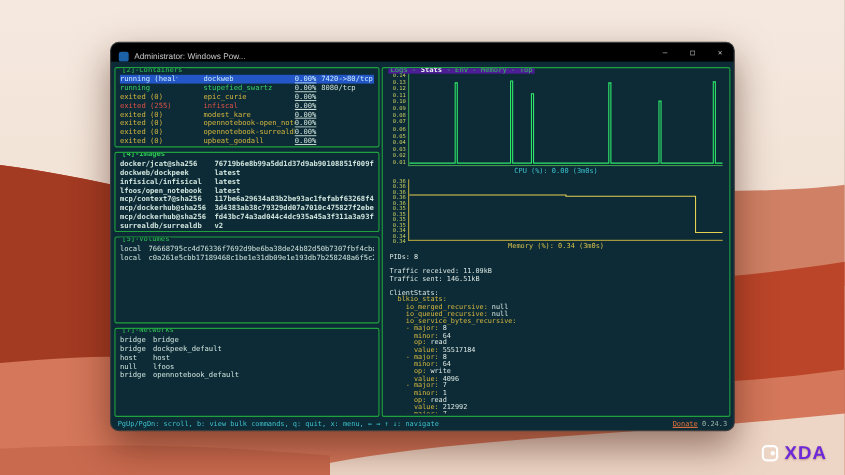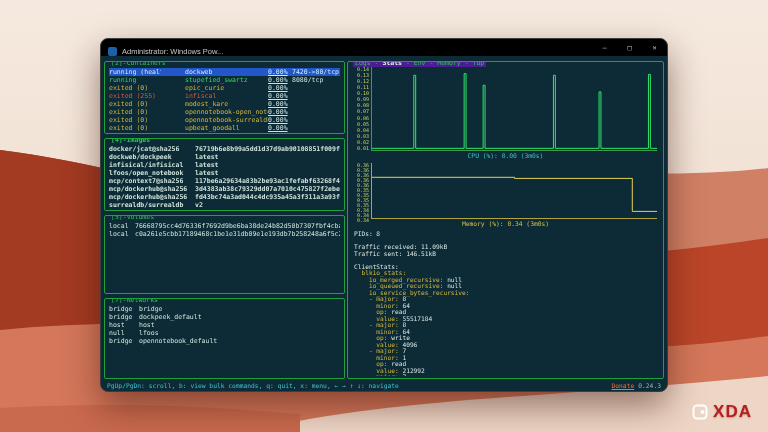--- a/index.html
+++ b/index.html
@@ -2,21 +2,21 @@
 <html><head>
 <meta charset="utf-8">
 <style>
   html,body{margin:0;padding:0;}
   body{width:768px;height:432px;overflow:hidden;position:relative;background:#e9cdbb;
        font-family:"DejaVu Sans Mono",monospace;}
 
   
   .wallpaper{position:absolute;inset:0;width:768px;height:432px;display:block;}
   .xda{position:absolute;right:16px;bottom:10px;display:flex;align-items:center;gap:5px;
-       color:#b91c1c;font-family:"Liberation Sans",sans-serif;font-weight:bold;font-size:17px;
+       color:#6d28d9;font-family:"Liberation Sans",sans-serif;font-weight:bold;font-size:17px;
        letter-spacing:1px;text-shadow:0 1px 2px rgba(110,50,35,.4);}
 
   
   .window{position:absolute;left:100px;top:38px;width:568px;height:354px;background:#0d2b36;
           border-radius:8px;border:1px solid #3c3c3c;box-shadow:0 14px 34px rgba(60,20,10,.5);
           overflow:hidden;box-sizing:border-box;}
   .titlebar{height:17px;background:#000000;display:flex;align-items:flex-end;padding-left:7px;}
   .app-icon{width:9px;height:9px;border-radius:2px;background:#1c61a8;margin-right:5px;flex:none;}
   .win-title{color:#c8c8c8;font-size:7.5px;font-family:"Liberation Sans",sans-serif;
              white-space:nowrap;overflow:hidden;flex:1;}

